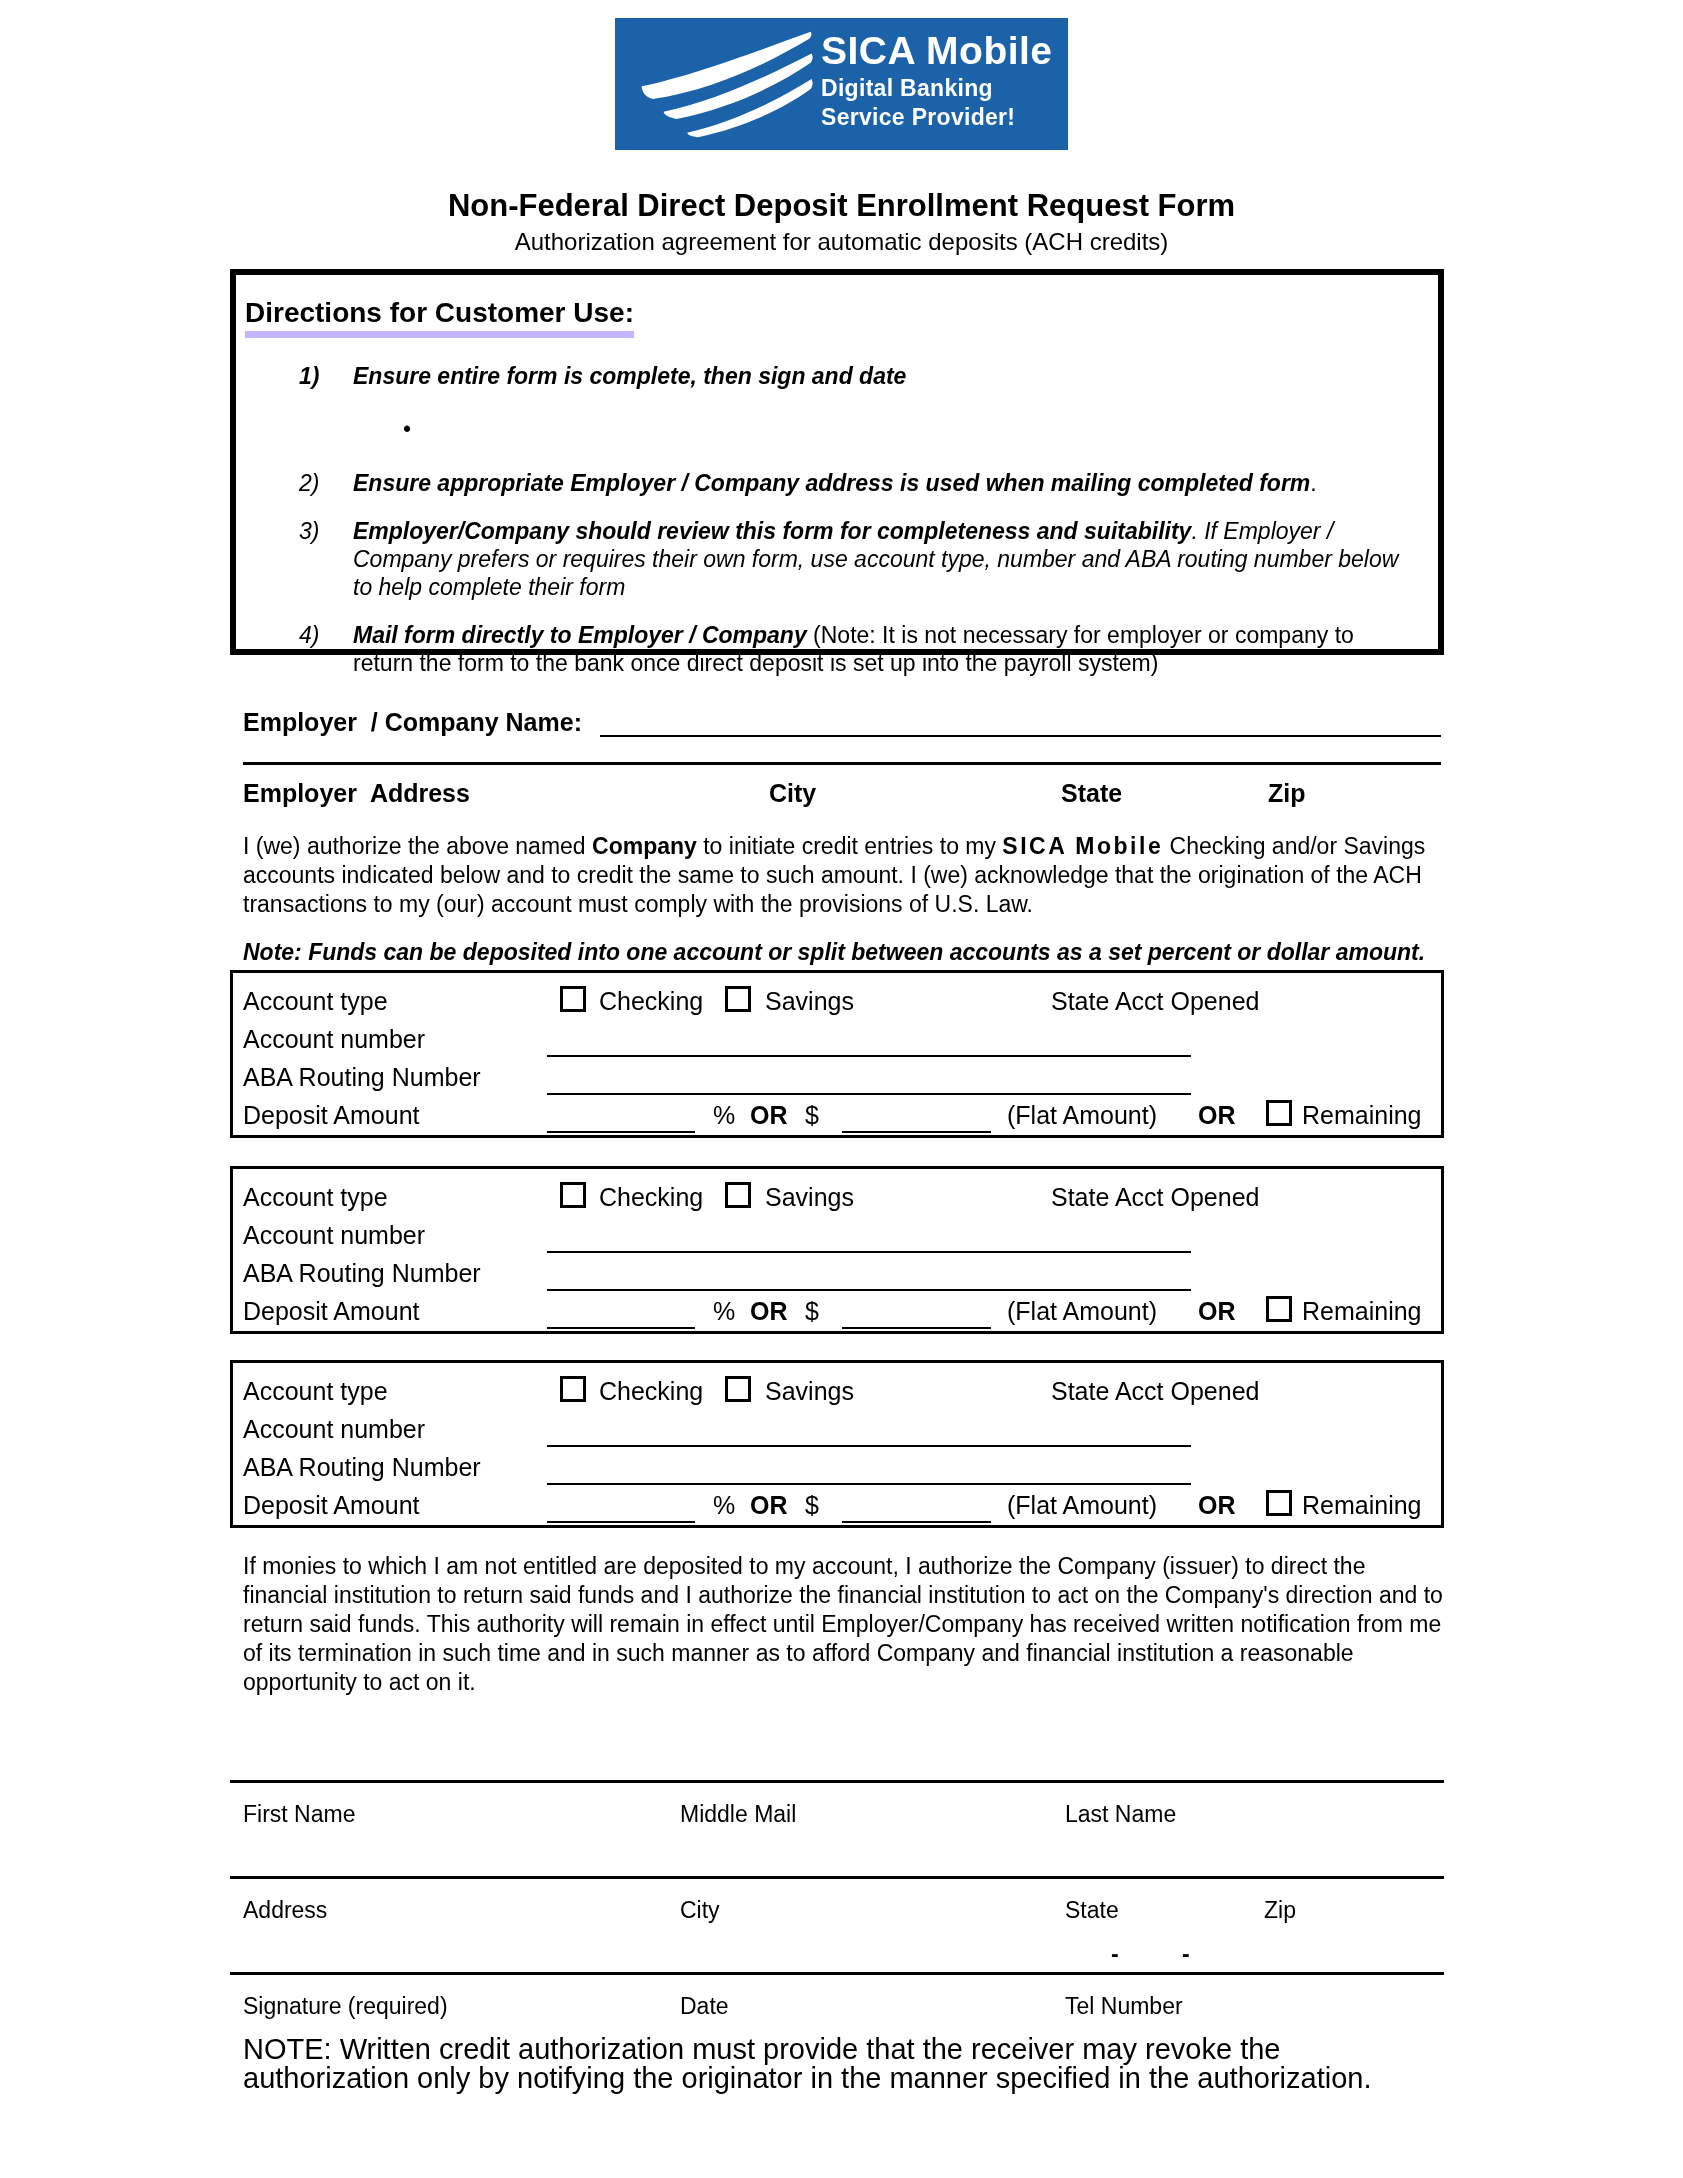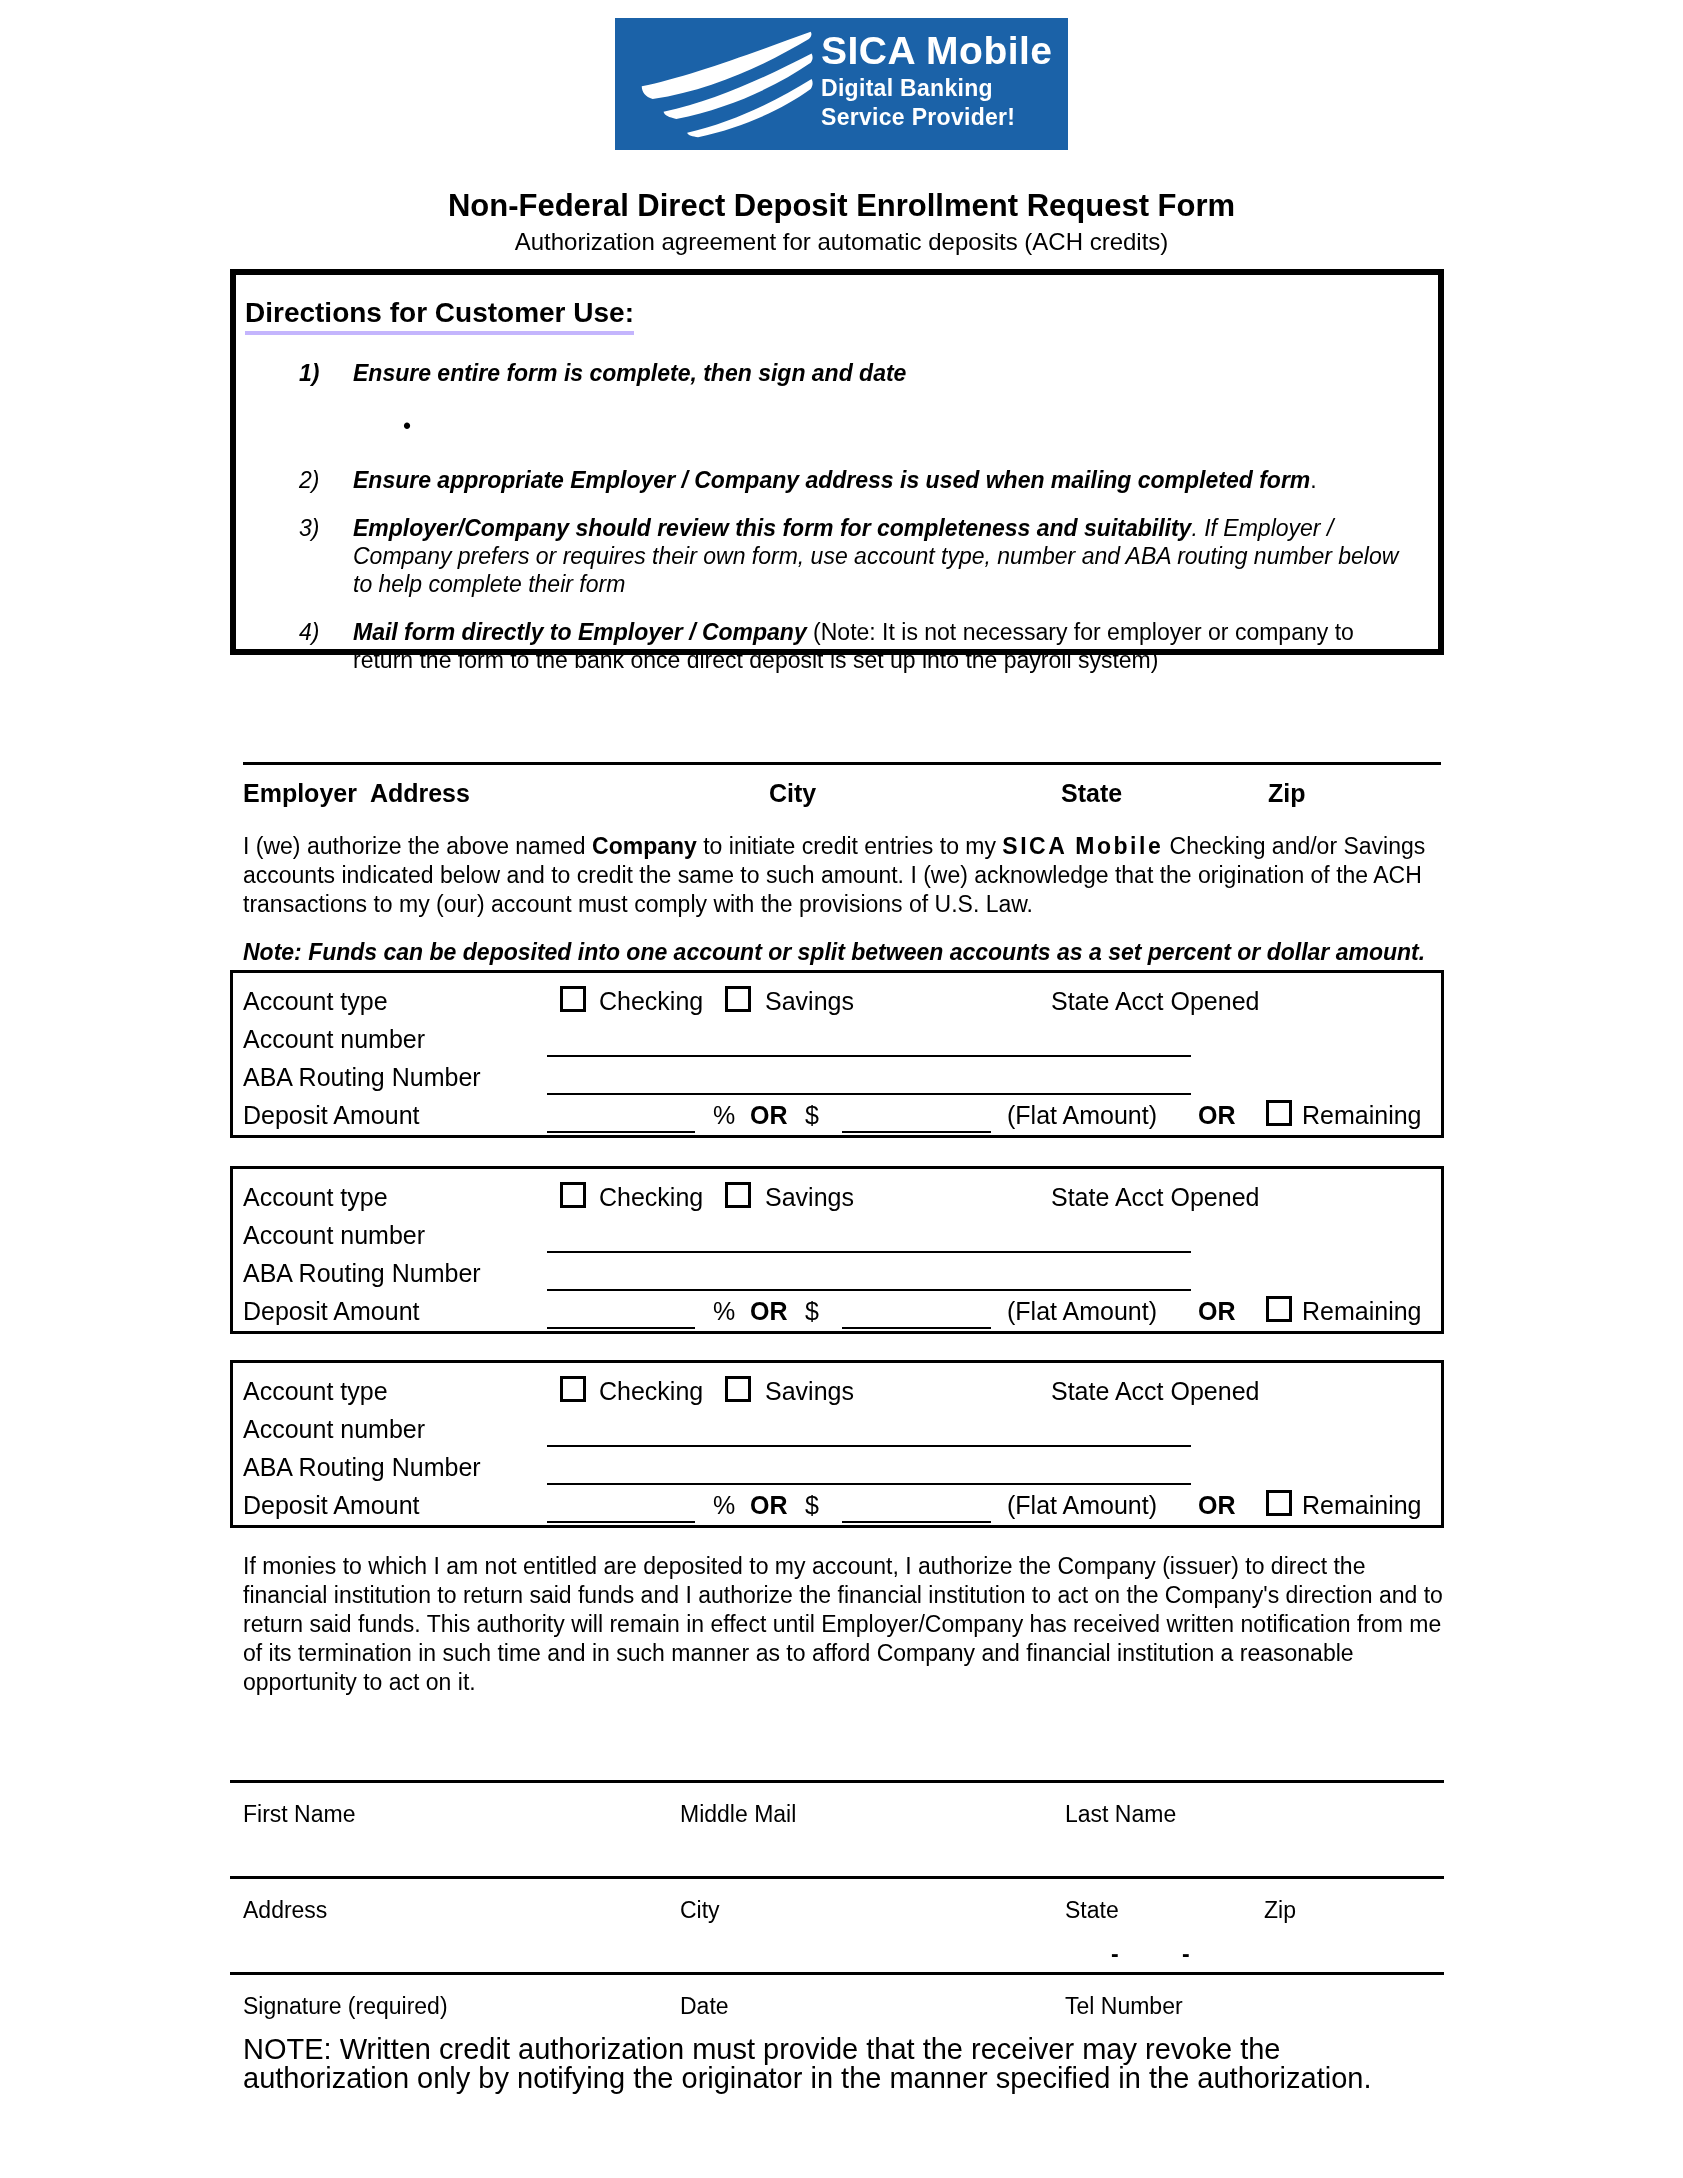--- a/index.html
+++ b/index.html
@@ -31,21 +31,21 @@
               font-size:24px; }
 
   
   .dirbox {
     position:absolute; left:230px; top:269px; width:1214px; height:386px;
     border:6px solid #000;
     padding:22px 20px 0 9px;
   }
   .dir-heading {
     display:inline-block; font-size:28px; font-weight:bold;
-    border-bottom:4px solid #c4b5fd; padding-bottom:2px; margin-bottom:24px;
+    border-bottom:7px solid #c4b5fd; padding-bottom:2px; margin-bottom:24px;
   }
   .dir-item { display:flex; margin-bottom:20px; font-size:23px; line-height:28px; }
   .dir-num { width:54px; margin-left:54px; flex:none; font-style:italic; }
   .dir-num.b { font-weight:bold; }
   .dir-text { flex:1; }
   .bi { font-style:italic; font-weight:bold; }
   .i  { font-style:italic; }
   .dir-bullet { display:flex; margin:26px 0 26px 0; font-size:23px; }
   .bullet-dot { width:50px; margin-left:158px; flex:none; font-size:23px; }
 
@@ -148,20 +148,24 @@
       <span class="dir-num">3)</span>
       <span class="dir-text"><span class="bi">Employer/Company should review this form for completeness and suitability</span><span class="i">. If Employer / Company prefers or requires  their own form, use account type, number and ABA routing number below to help complete their form</span></span>
     </div>
 
     <div class="dir-item">
       <span class="dir-num">4)</span>
       <span class="dir-text"><span class="bi">Mail form directly to Employer / Company</span><span> (Note: It is not necessary for employer or company to return the form to the bank once direct deposit is set up into the payroll system)</span></span>
     </div>
   </div>
 
+  <div class="emp-name-row">
+    <span class="emp-name-label">Employer  / Company Name:</span>
+    <span class="fill-line"></span>
+  </div>
 
   <div class="addr-header">
     <span style="left:0">Employer  Address</span>
     <span style="left:526px">City</span>
     <span style="left:818px">State</span>
     <span style="left:1025px">Zip</span>
   </div>
 
   <div class="auth-para"><span>I (we) authorize the above named </span><span class="bold">Company</span><span> to initiate credit entries to my </span><span class="brand-inline">SICA Mobile</span><span>  Checking and/or Savings accounts indicated below and to credit the same to such amount. I (we) acknowledge that the origination of the ACH transactions to my (our) account must comply with the provisions of U.S. Law.</span></div>
 

